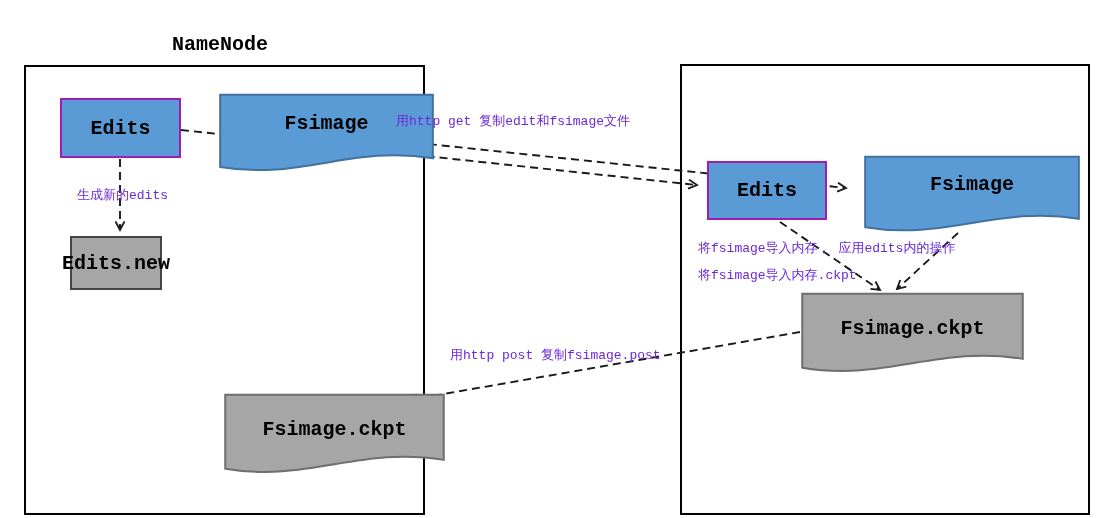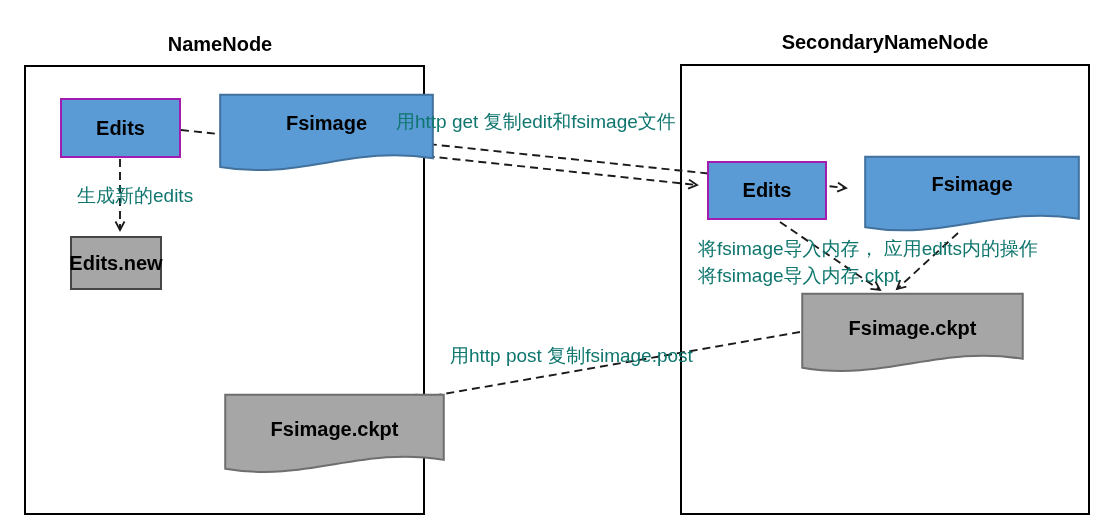--- a/index.html
+++ b/index.html
@@ -1,18 +1,18 @@
 <!DOCTYPE html>
 <html><head>
 <meta charset="utf-8">
 <style>
   html,body { margin:0; padding:0; background:#ffffff; }
   .canvas {
     position:relative; width:1116px; height:518px; background:#ffffff;
-    font-family:Liberation Sans, sans-serif; overflow:hidden;
+    font-family:Liberation Mono, monospace; overflow:hidden;
   }
   .node-box { position:absolute; border:2px solid #000000; background:transparent; box-sizing:border-box; }
   .box-title {
     position:absolute; font-weight:bold; font-size:20px; color:#000000;
     text-align:center; white-space:nowrap; letter-spacing:0px;
   }
   .rect-node {
     position:absolute; display:flex; align-items:center; justify-content:center;
     font-weight:bold; font-size:20px; color:#000000; box-sizing:border-box; z-index:3;
   }
@@ -20,35 +20,34 @@
   .rect-gray { background:#a6a6a6; border:2px solid #454545; }
   .doc-node { position:absolute; z-index:3;padding-left:48px; }
   .doc-node svg { position:absolute; left:0; top:0; width:100%; height:100%; }
   .doc-fill-blue { fill:#5b9bd5; stroke:#41719c; stroke-width:2; }
   .doc-fill-gray { fill:#a6a6a6; stroke:#6e6e6e; stroke-width:2; }
   .doc-label {
     position:absolute; left:0; right:0; top:22%; text-align:center;
     font-weight:bold; font-size:20px; color:#000000;
   }
   .annotation {
-    position:absolute; color:#0f766e; font-size:19px; line-height:20px;
+    position:absolute; color:#6d28d9; font-size:13px; line-height:20px;
     white-space:nowrap; z-index:4;
   }
   .arrow-layer { position:absolute; left:0; top:0; z-index:2; pointer-events:none; }
 </style>
 </head>
 <body>
 
 <div class="canvas">
 
   <div class="node-box" style="left:24px; top:65px; width:401px; height:450px;"></div>
   <div class="node-box" style="left:680px; top:64px; width:410px; height:451px;"></div>
 
   <div class="box-title" style="left:120px; top:33px; width:200px;">NameNode</div>
-  <div class="box-title" style="left:760px; top:31px; width:250px;">SecondaryNameNode</div>
 
   <svg class="arrow-layer" width="1116" height="518" viewBox="0 0 1116 518">
     <defs>
       <marker id="arrowOpen" markerWidth="14" markerHeight="14" refX="10" refY="5.5" orient="auto" markerUnits="userSpaceOnUse">
         <path d="M1.5,1 L10,5.5 L1.5,10" fill="none" stroke="#1a1a1a" stroke-width="1.8"></path>
       </marker>
     </defs>
     <g stroke="#1a1a1a" stroke-width="1.9" fill="none" stroke-dasharray="8 5">
       <line x1="181" y1="130" x2="697" y2="185" marker-end="url(#arrowOpen)"></line>
       <line x1="390" y1="140" x2="846" y2="188" marker-end="url(#arrowOpen)"></line>

